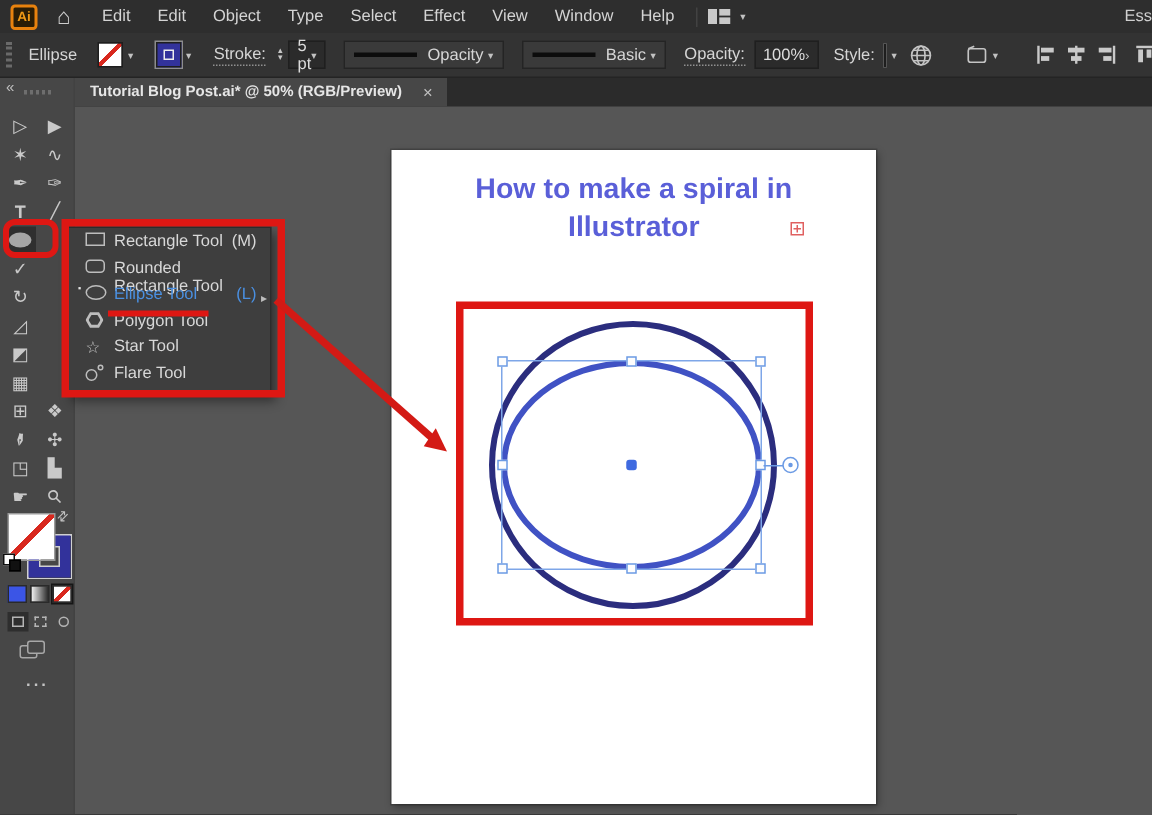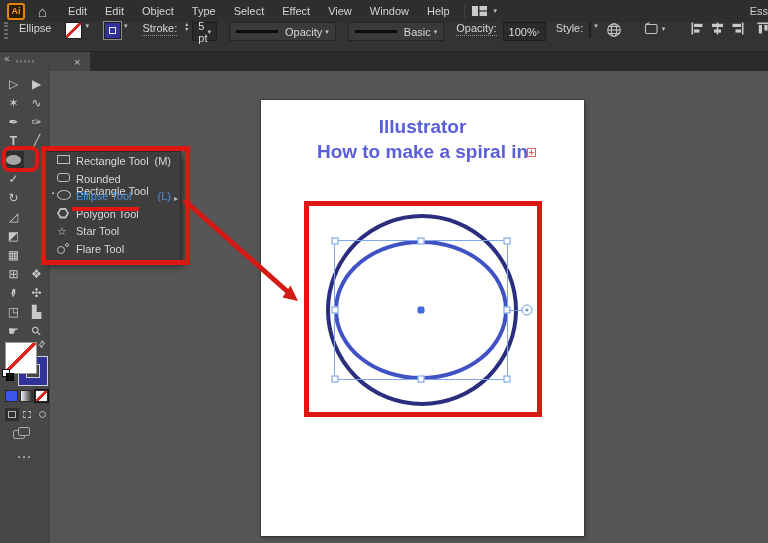--- a/index.html
+++ b/index.html
@@ -15,21 +15,21 @@
            display:flex;align-items:center;justify-content:center}
   .home-ic{margin-left:13px;font-size:15px;color:#CDCDCD;line-height:1}
   .menu-items{display:flex;margin-left:12px}
   .mi{padding:3px 9px;cursor:default}
   .mb-sep{width:1px;height:13px;background:#424242;margin:0 5px}
   .ws-btn{display:flex;align-items:center;gap:4px;margin-left:2px}
   .mb-right{margin-left:auto;margin-right:0;color:#CFCFCF;white-space:nowrap}
 
   
   .cbar{position:absolute;left:0;top:22px;width:768px;height:30px;background:#333333;
-        border-bottom:1px solid #242424;display:flex;align-items:flex-start;font-size:11px;color:#D6D6D6;z-index:30}
+        border-bottom:1px solid #242424;display:flex;align-items:center;font-size:11px;color:#D6D6D6;z-index:30}
   .grip{width:5px;height:17px;margin-left:4px;border-left:2px dotted #6a6a6a;border-right:2px dotted #6a6a6a}
   .cb-label{margin-left:11px;margin-right:14px}
   .sw{width:17px;height:17px;border:1px solid #1e1e1e;flex:none}
   .fill-none{background:linear-gradient(135deg,#fff 43%,#D8281E 43%,#D8281E 56%,#fff 56%)}
   .stroke-proxy{background:#32329B;box-shadow:0 0 0 1px #8d8d8d;display:flex;align-items:center;justify-content:center;margin-left:10px}
   .stroke-proxy i{display:block;width:7px;height:7px;border:1px solid #EDEDED}
   .chev{font-size:7px;color:#C2C2C2;margin:0 5px 0 3px}
   .dotted-u{border-bottom:1px dotted #909090;padding-bottom:1px}
   .stepper{display:flex;flex-direction:column;align-items:center;margin:0 4px 0 8px;line-height:5px;font-size:6px;color:#C8C8C8}
   .field{background:#2B2B2B;border:1px solid #1f1f1f;height:19px;display:flex;align-items:center;padding:0 5px;color:#DCDCDC}
@@ -253,20 +253,21 @@
         <rect class="fl" x="0.5" y="0.5" width="12" height="1.6"></rect>
         <rect class="fl" x="1.8" y="3" width="3.2" height="8.5"></rect>
         <rect class="fl" x="7.4" y="3" width="3.2" height="5.5"></rect>
       </svg>
 
     </span>
   </div>
 
   <div class="tabbar">
     <div class="tab">
+      <span>Tutorial Blog Post.ai* @ 50% (RGB/Preview)</span>
       <span class="tab-close">×</span>
     </div>
   </div>
 
   <div class="toolbar">
     <span class="tb-collapse">«</span>
     <span class="tb-grip"></span>
 
     <div class="tools">
       <div class="trow">
@@ -361,22 +362,22 @@
 
     <span class="scrmode">
         <b></b>
         <i></i>
       </span>
     <div class="tb-more">...</div>
   </div>
 
   <div class="artboard">
     <div class="ab-title">
+      <div>How to make a spiral in</div>
       <div>Illustrator</div>
-      <div>How to make a spiral in</div>
     </div>
     <span class="cmark"></span>
 
     <div class="circ-dark"></div>
     <div class="circ-blue"></div>
 
     <div class="bbox">
       <span class="h" style="left:0;top:0"></span>
       <span class="h" style="left:50%;top:0"></span>
       <span class="h" style="left:100%;top:0"></span>

